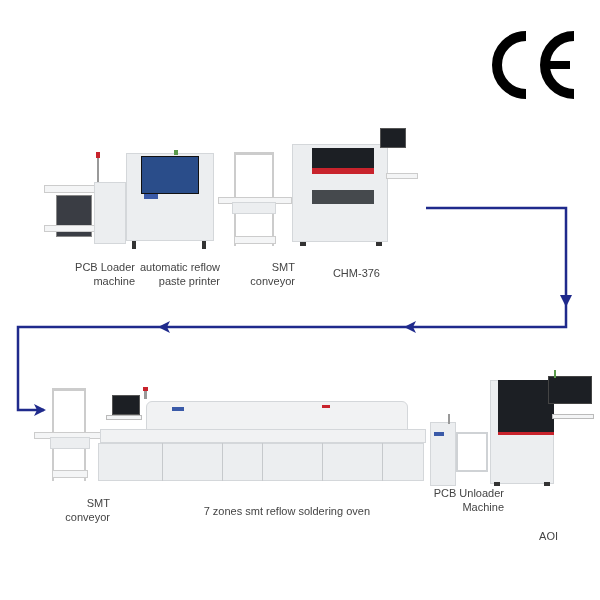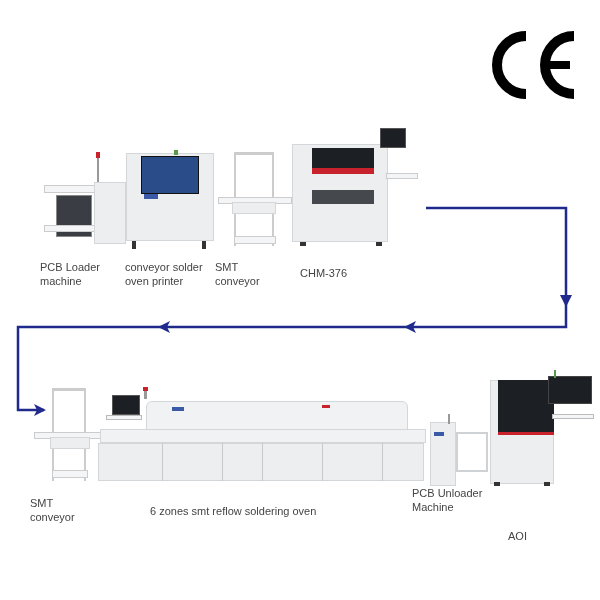--- a/index.html
+++ b/index.html
@@ -1,18 +1,18 @@
 <!DOCTYPE html>
 <html><head>
 <meta charset="utf-8">
 <style>
   html,body{margin:0;padding:0;background:#ffffff;}
   body{width:600px;height:600px;position:relative;overflow:hidden;font-family:"Liberation Sans",sans-serif;}
   .abs{position:absolute;}
-  .label{position:absolute;text-align:left;font-size:11px;line-height:14px;color:#444;}
+  .label{position:absolute;text-align:right;font-size:11px;line-height:14px;color:#444;}
   .m-body{position:absolute;background:#eceef0;border:1px solid #d4d7da;box-sizing:border-box;}
   .dark{background:#1c1f24;}
   .glass{background:#2a4d8a;}
   .red{background:#c8232c;}
   .light{background:#f4f5f6;}
   .leg{position:absolute;background:#333;}
   .ce{position:absolute;left:490px;top:30px;}
   svg{display:block;}
 </style>
 </head>
@@ -76,22 +76,22 @@
   <div class="abs light" style="left:96px;top:45px;width:30px;height:4px;border:1px solid #ccc;"></div>
   <div class="leg" style="left:10px;top:114px;width:6px;height:4px;"></div>
   <div class="leg" style="left:86px;top:114px;width:6px;height:4px;"></div>
 </div>
 
 <div class="label" style="left:40px;top:260px;width:95px;">
   <div>PCB Loader</div>
   <div>machine</div>
 </div>
 <div class="label" style="left:125px;top:260px;width:95px;">
-  <div>conveyor solder</div>
-  <div>oven printer</div>
+  <div>automatic reflow</div>
+  <div>paste printer</div>
 </div>
 <div class="label" style="left:215px;top:260px;width:80px;">
   <div>SMT</div>
   <div>conveyor</div>
 </div>
 <div class="label" style="left:300px;top:266px;width:80px;">
   <div>CHM-376</div>
 </div>
 
 <div class="abs" style="left:34px;top:386px;width:66px;height:100px;">
@@ -138,21 +138,21 @@
   <div class="abs light" style="left:64px;top:44px;width:40px;height:3px;border:1px solid #bbb;"></div>
   <div class="leg" style="left:6px;top:112px;width:6px;height:4px;"></div>
   <div class="leg" style="left:56px;top:112px;width:6px;height:4px;"></div>
 </div>
 
 <div class="label" style="left:30px;top:496px;width:80px;">
   <div>SMT</div>
   <div>conveyor</div>
 </div>
 <div class="label" style="left:150px;top:504px;width:220px;">
-  <div>6 zones smt reflow soldering oven</div>
+  <div>7 zones smt reflow soldering oven</div>
 </div>
 <div class="label" style="left:412px;top:486px;width:92px;">
   <div>PCB Unloader</div>
   <div>Machine</div>
 </div>
 <div class="label" style="left:508px;top:529px;width:50px;">
   <div>AOI</div>
 </div>
 
 </body></html>

